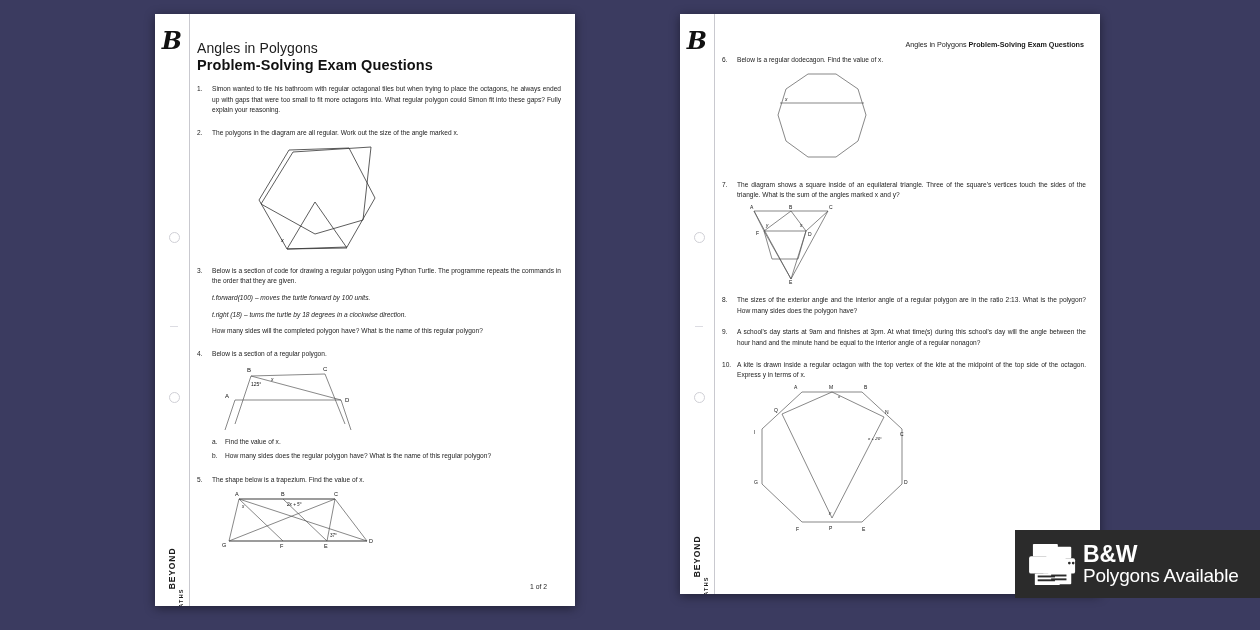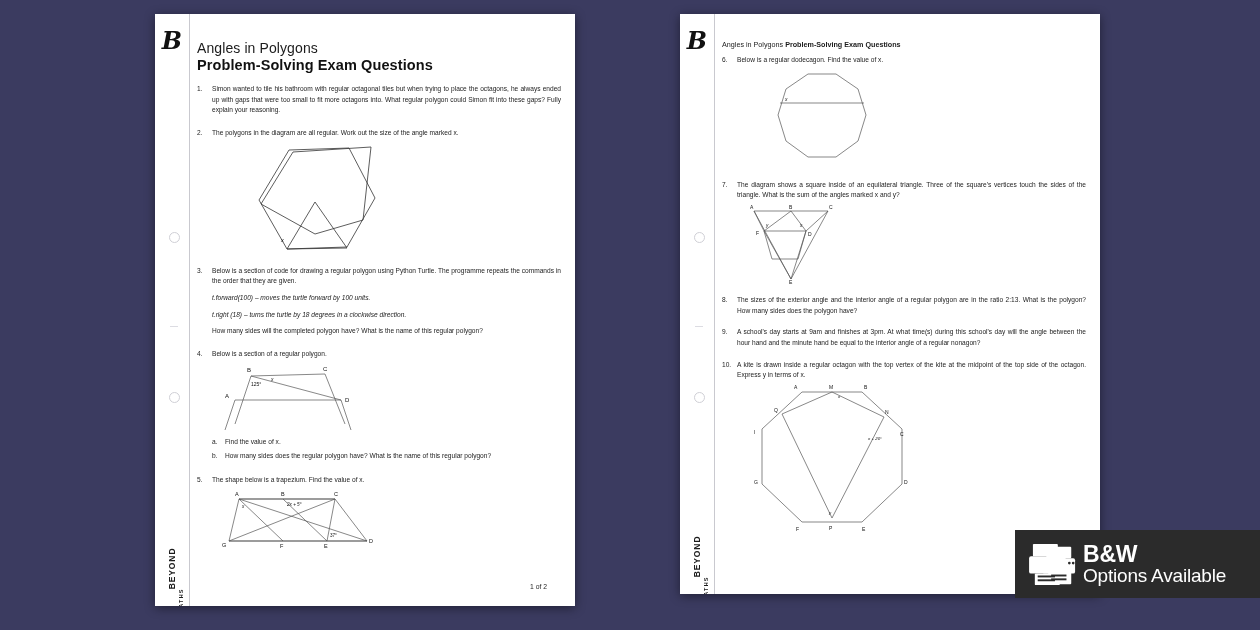--- a/index.html
+++ b/index.html
@@ -72,21 +72,21 @@
   .title-main {
     font-size: 14px; color: #1b1b1b; font-weight: normal;
     letter-spacing: 0.1px;
   }
   .title-sub {
     font-size: 14.5px; color: #111; font-weight: bold;
     letter-spacing: 0.1px; margin-top: 1px;
   }
 
   .page2-head {
-    text-align: left;
+    text-align: right;
     font-size: 7.2px;
     color: #1b1b1b;
     padding-right: 2px;
   }
   .page2-head b { font-weight: bold; }
 
   
   .q { display: flex; font-size: 6.6px; line-height: 1.62; color: #1c1c1c; }
   .q .num { width: 15px; flex: 0 0 15px; }
   .q .body { flex: 1; text-align: justify; }
@@ -356,17 +356,17 @@
         <rect x="9" y="36" width="18" height="2"></rect>
         <rect x="9" y="40" width="18" height="2"></rect>
         <rect x="23" y="35" width="16" height="2"></rect>
         <rect x="23" y="39" width="16" height="2"></rect>
         <circle cx="42" cy="23" r="1.4"></circle>
         <circle cx="46" cy="23" r="1.4"></circle>
       </g>
     </svg>
     <div class="bw-text">
       <div class="bw-title">B&amp;W</div>
-      <div class="bw-sub">Options Available</div>
+      <div class="bw-sub">Polygons Available</div>
     </div>
   </div>
 
 </div>
 
 </body></html>

